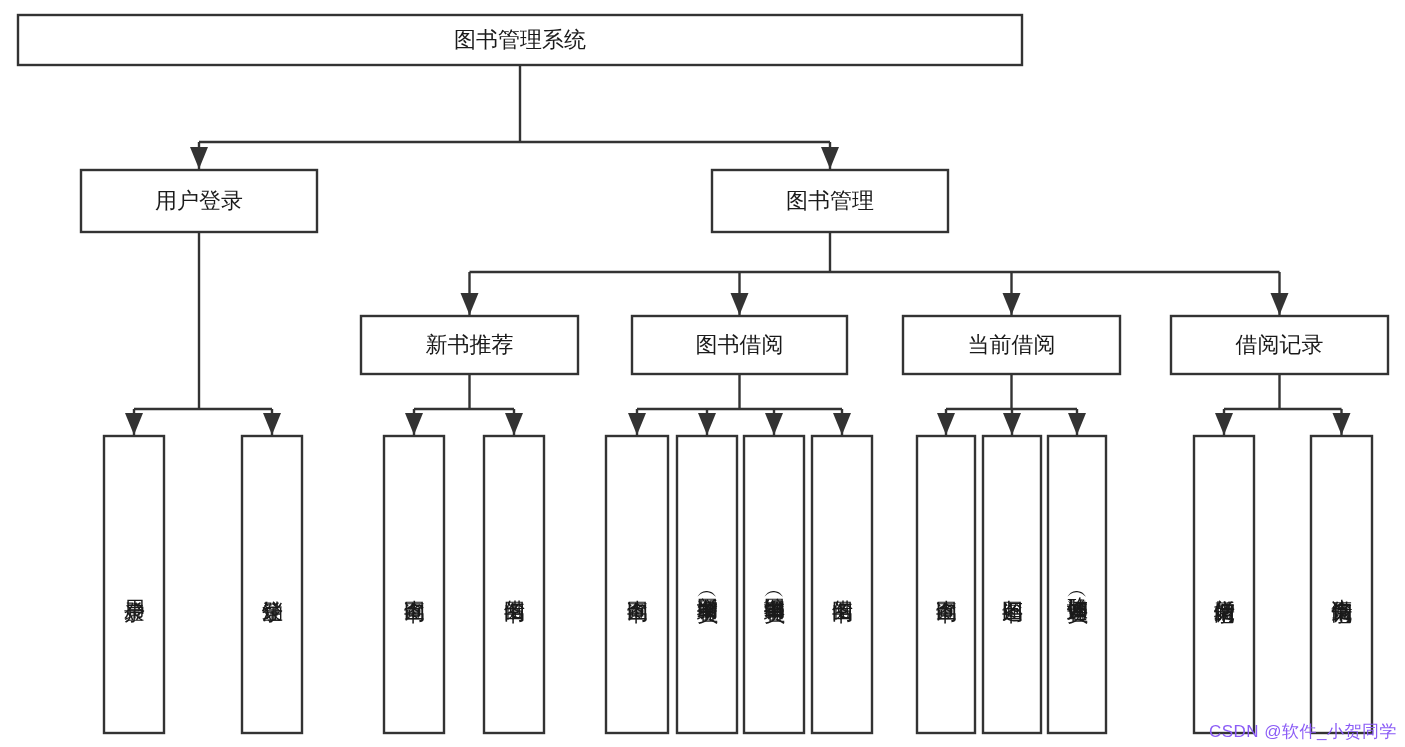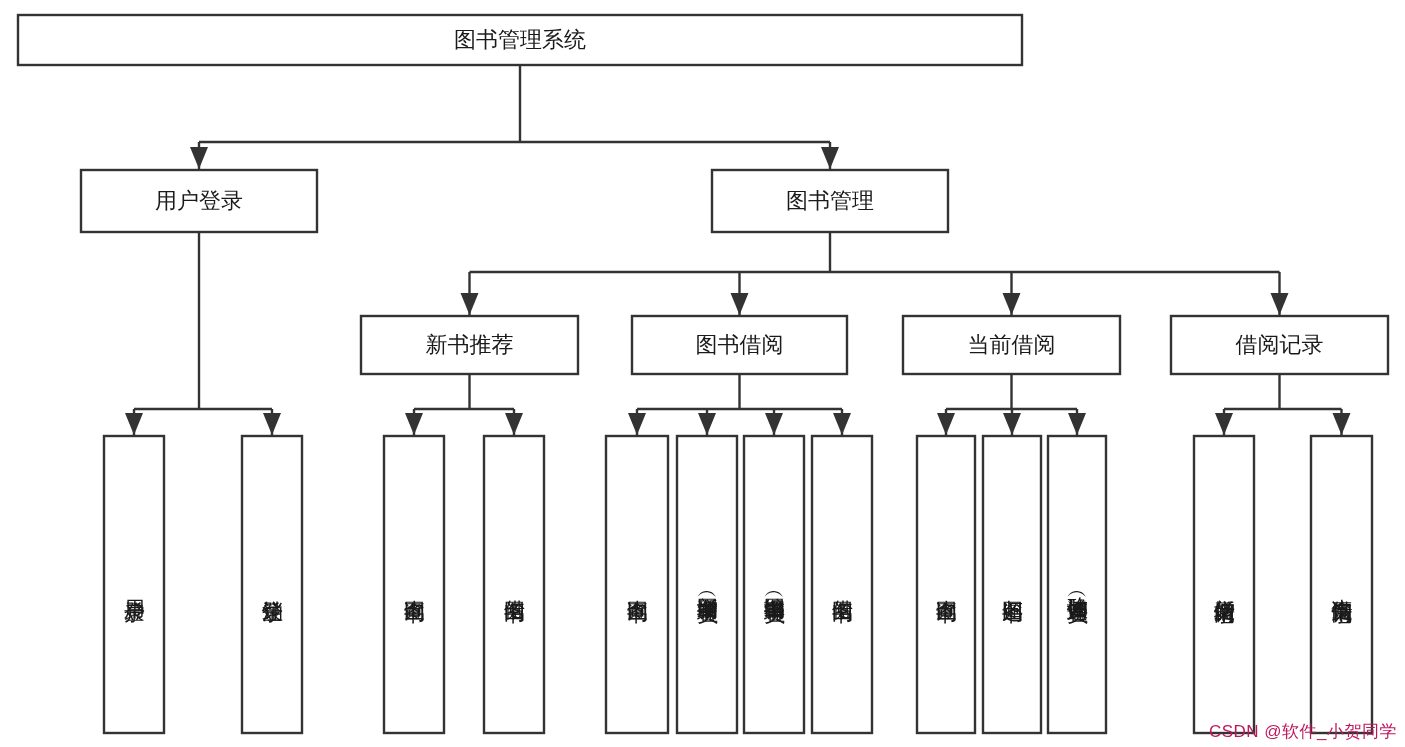--- a/index.html
+++ b/index.html
@@ -58,21 +58,21 @@
     letter-spacing: 1px;
     pointer-events: none;
     white-space: nowrap;
   }
   .watermark {
     position: absolute;
     right: 8px;
     bottom: 4px;
     font-family: "Liberation Sans", "DejaVu Sans", sans-serif;
     font-size: 17px;
-    color: #be185d;
+    color: #8b5cf6;
     letter-spacing: 0.5px;
     user-select: none;
     margin-left: 16px;
   }
 </style>
 </head>
 <body>
 
 <div id="stage">
 

